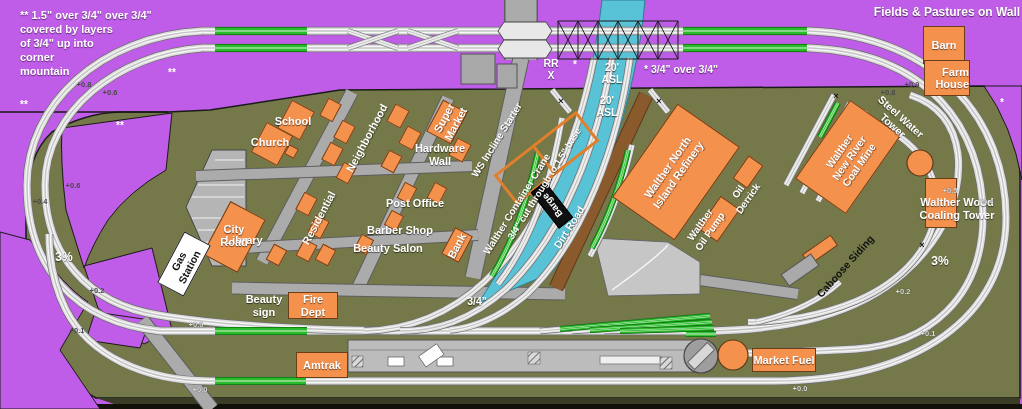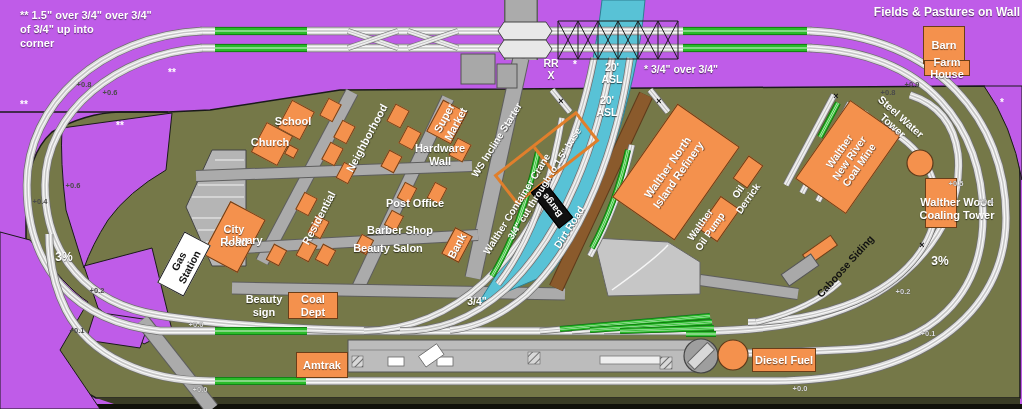--- a/index.html
+++ b/index.html
@@ -316,41 +316,41 @@
     <text x="836" y="99">×</text>
         <text x="854" y="127">×</text>
         <text x="922" y="248">×</text>
   </g>
 </svg>
 
 <div id="bld-layer">
   <div class="bld" style="left:923px;top:26px;width:42px;height:38px;">
     <div class="bl">Barn</div>
   </div>
-  <div class="bld" style="left:924px;top:60px;width:46px;height:16px;">
+  <div class="bld" style="left:924px;top:60px;width:46px;height:36px;align-items:flex-end;">
     <div class="bl f10">Farm</div>
     <div class="bl f10">House</div>
   </div>
   <div class="bld" style="left:214px;top:207px;width:40px;height:60px;transform:rotate(28deg);"></div>
   <div class="bld" style="left:447px;top:230px;width:20px;height:30px;transform:rotate(28deg);"></div>
   <div class="bld gas" style="left:169px;top:235px;width:30px;height:58px;transform:rotate(28deg);"></div>
   <div class="bld" style="left:288px;top:292px;width:50px;height:27px;">
-    <div class="bl">Coal</div>
+    <div class="bl">Fire</div>
     <div class="bl">Dept</div>
   </div>
   <div class="bld" style="left:296px;top:352px;width:52px;height:26px;">
     <div class="bl">Amtrak</div>
   </div>
   <div class="bld" style="left:638px;top:115px;width:76px;height:114px;transform:rotate(35deg);"></div>
   <div class="bld" style="left:707px;top:199px;width:24px;height:40px;transform:rotate(35deg);"></div>
   <div class="bld" style="left:739px;top:158px;width:18px;height:28px;transform:rotate(35deg);"></div>
   <div class="bld" style="left:817px;top:109px;width:62px;height:96px;transform:rotate(35deg);"></div>
   <div class="bld" style="left:925px;top:178px;width:32px;height:50px;"></div>
   <div class="bld" style="left:752px;top:348px;width:64px;height:24px;">
-    <div class="bl">Diesel Fuel</div>
+    <div class="bl">Market Fuel</div>
   </div>
   <div class="crane" style="left:494px;top:139px;width:105px;height:38px;transform:rotate(-38deg);">
         <div class="mid"></div>
       </div>
   <div class="bld barge" style="left:543px;top:182px;width:18px;height:46px;transform:rotate(-38deg);">
     <div class="bl">Barge</div>
   </div>
 <div class="house" style="left: 283px; top: 104px; width: 26px; height: 32px; transform: rotate(28deg);"></div>
       <div class="house" style="left: 257px; top: 127px; width: 30px; height: 34px; transform: rotate(28deg);"></div>
       <div class="house" style="left: 286px; top: 146px; width: 11px; height: 11px; transform: rotate(28deg);"></div>
@@ -370,22 +370,24 @@
       <div class="house" style="left: 318px; top: 246px; width: 15px; height: 18px; transform: rotate(28deg);"></div>
       <div class="house" style="left: 400px; top: 184px; width: 14px; height: 18px; transform: rotate(28deg);"></div>
       <div class="house" style="left: 430px; top: 184px; width: 14px; height: 18px; transform: rotate(28deg);"></div>
       <div class="house" style="left: 387px; top: 212px; width: 14px; height: 17px; transform: rotate(28deg);"></div>
       <div class="house" style="left: 357px; top: 236px; width: 14px; height: 17px; transform: rotate(28deg);"></div>
     </div>
 
 <div id="lbl-layer">
   <div class="note">
     <div>** 1.5" over 3/4" over 3/4"</div>
+    <div>covered by layers</div>
     <div>of 3/4" up into</div>
     <div>corner</div>
+    <div>mountain</div>
   </div>
   <div class="lbl f12" style="left:933px;top:13px;margin-left:14px;">Fields &amp; Pastures on Wall</div>
   <div class="lbl f105" style="left:551px;top:69px;">
     <div>RR</div>
     <div>X</div>
   </div>
   <div class="lbl f105" style="left:612px;top:73px;">
     <div>20'</div>
     <div>ASL</div>
   </div>
@@ -463,21 +465,21 @@
       <div class="gmark dark" style="left: 84px; top: 84px;">+0.8</div>
       <div class="gmark dark" style="left: 110px; top: 92px;">+0.6</div>
       <div class="gmark dark" style="left: 73px; top: 185px;">+0.6</div>
       <div class="gmark dark" style="left: 40px; top: 201px;">+0.4</div>
       <div class="gmark dark" style="left: 97px; top: 290px;">+0.2</div>
       <div class="gmark dark" style="left: 77px; top: 330px;">+0.1</div>
       <div class="gmark light" style="left: 196px; top: 324px;">+0.0</div>
       <div class="gmark light" style="left: 200px; top: 389px;">+0.0</div>
       <div class="gmark dark" style="left: 912px; top: 84px;">+0.9</div>
       <div class="gmark dark" style="left: 888px; top: 92px;">+0.8</div>
-      <div class="gmark light" style="left: 950px; top: 183px; margin-left: 6px;">+0.5</div>
+      <div class="gmark light" style="left: 950px; top: 190px;">+0.5</div>
       <div class="gmark light" style="left: 986px; top: 201px;">+0.4</div>
       <div class="gmark light" style="left: 903px; top: 291px;">+0.2</div>
       <div class="gmark light" style="left: 928px; top: 333px;">+0.1</div>
       <div class="gmark light" style="left: 800px; top: 388px;">+0.0</div>
       <div class="star" style="left: 172px; top: 72px;">**</div>
       <div class="star" style="left: 24px; top: 104px;">**</div>
       <div class="star" style="left: 120px; top: 125px;">**</div>
       <div class="star" style="left: 575px; top: 64px;">*</div>
       <div class="star" style="left: 1002px; top: 102px;">*</div>
     </div>

